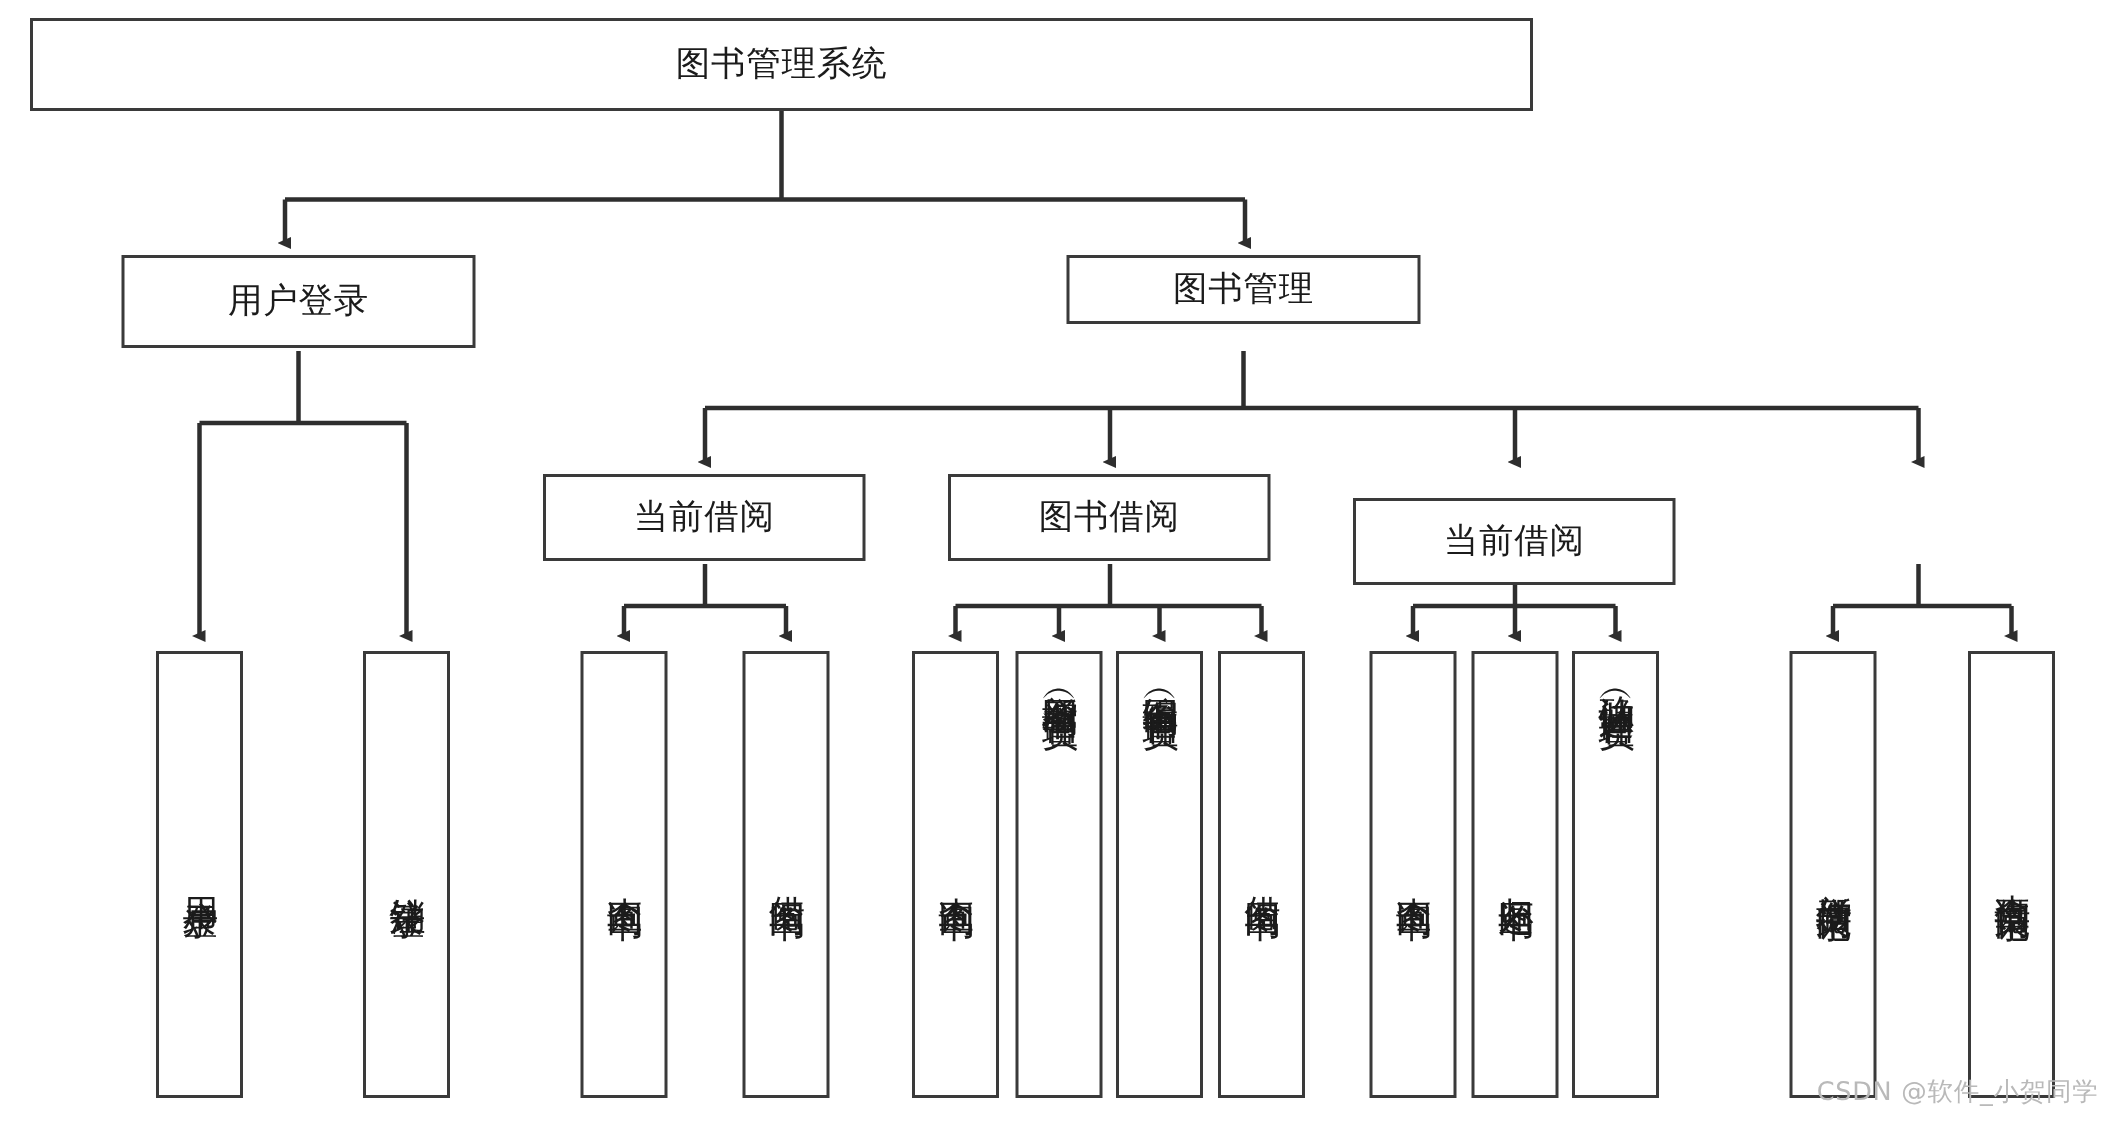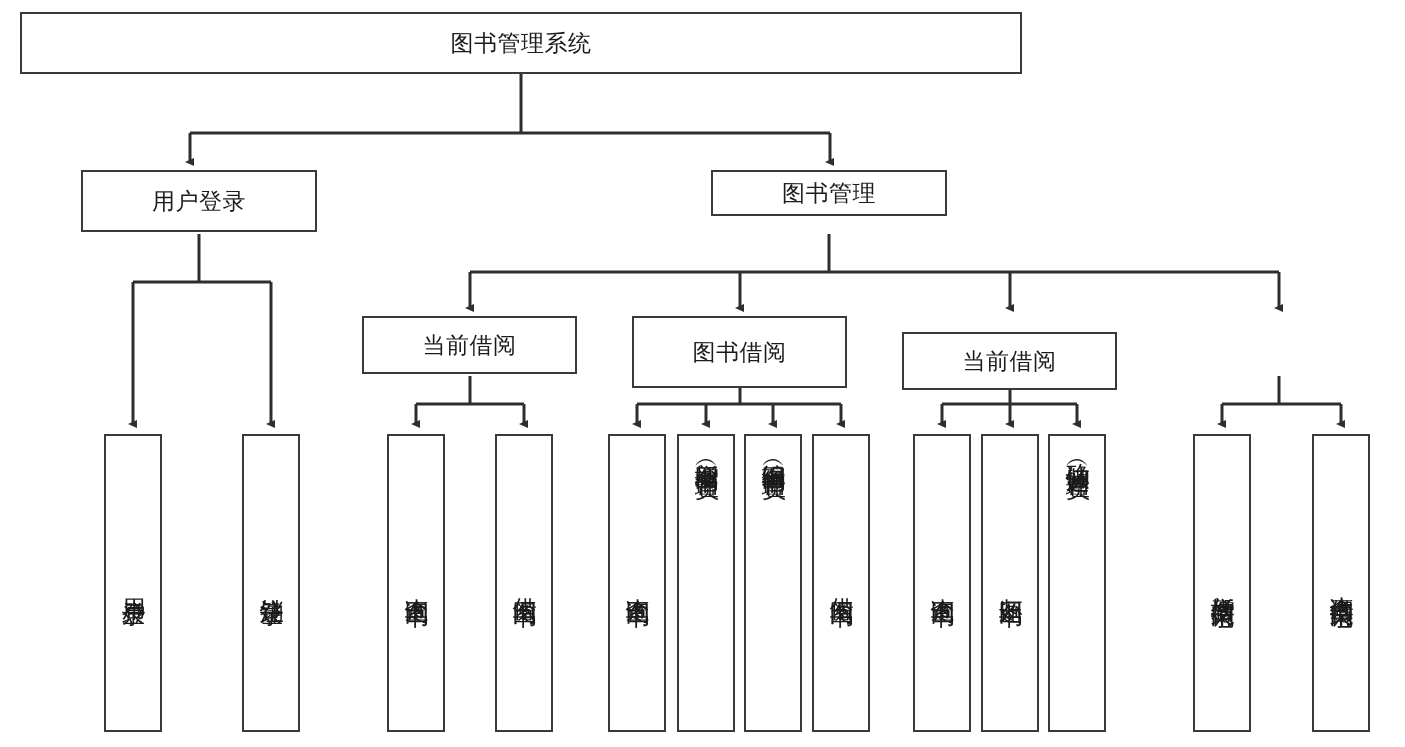--- a/index.html
+++ b/index.html
@@ -146,21 +146,21 @@
   <div class="node horiz" style="left:81px; top:170px; width:236px; height:62px;">
     <span class="label">用户登录</span>
   </div>
   <div class="node horiz" style="left:711px; top:170px; width:236px; height:46px;">
     <span class="label">图书管理</span>
   </div>
 
   <div class="node horiz" style="left:362px; top:316px; width:215px; height:58px;">
     <span class="label">当前借阅</span>
   </div>
-  <div class="node horiz" style="left:632px; top:316px; width:215px; height:72px;">
+  <div class="node horiz" style="left:632px; top:316px; width:215px; height:58px;">
     <span class="label">图书借阅</span>
   </div>
   <div class="node horiz" style="left:902px; top:304px; width:215px; height:58px;margin-top:28px;">
     <span class="label">当前借阅</span>
   </div>
 
   <div class="node vert centered" style="left:104px; top:434px; width:58px; height:298px;">
     <span class="label">用户登录</span>
   </div>
   <div class="node vert centered" style="left:242px; top:434px; width:58px; height:298px;">
@@ -197,14 +197,15 @@
     <span class="label">确认归还（管理员）</span>
   </div>
 
   <div class="node vert centered" style="left:1193px; top:434px; width:58px; height:298px;">
     <span class="label">新增借阅记录</span>
   </div>
   <div class="node vert centered" style="left:1312px; top:434px; width:58px; height:298px;">
     <span class="label">查询借阅记录</span>
   </div>
 
+  <div class="watermark">CSDN @软件_小贺同学</div>
 
 </div>
 
 </body></html>

